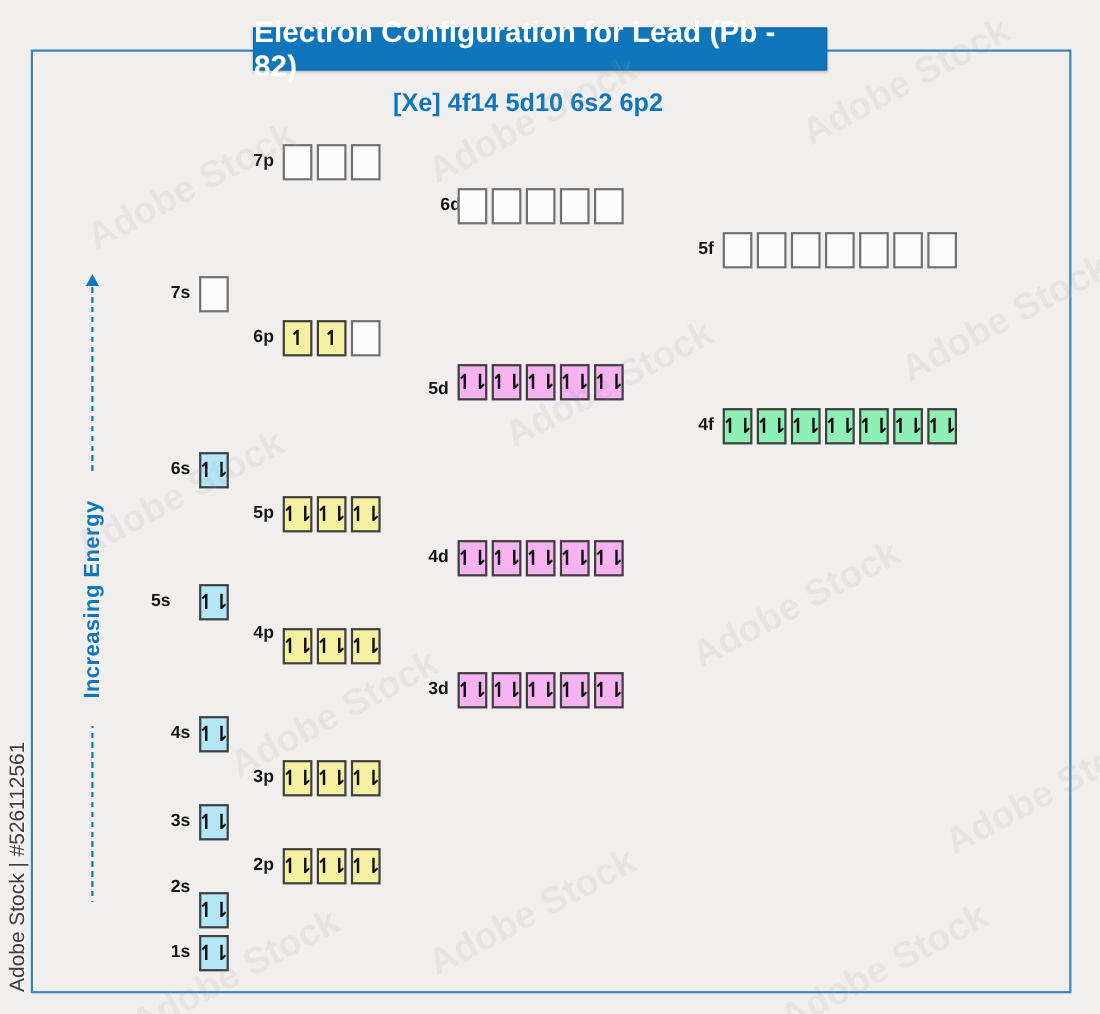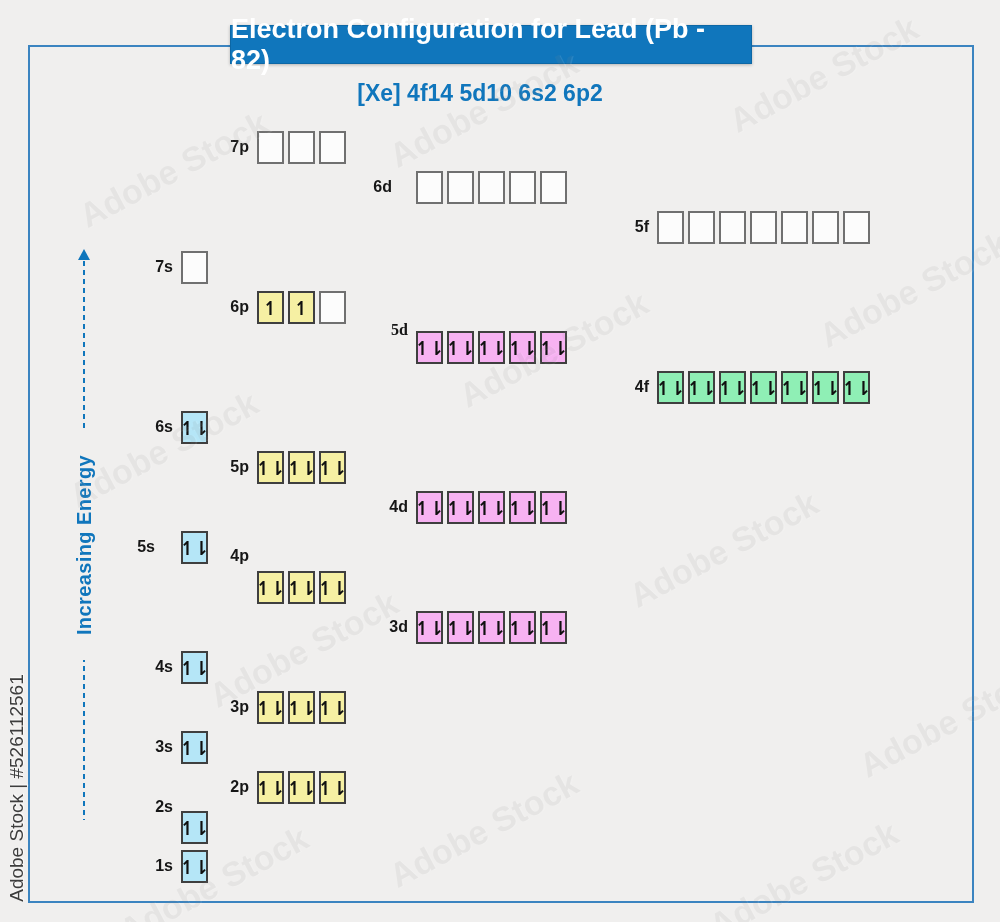--- a/index.html
+++ b/index.html
@@ -82,41 +82,41 @@
   <div class="energy-arrowhead"></div>
   <div class="energy-dash" style="left:83px;top:261px;height:168px;"></div>
   <div class="energy-dash" style="left:83px;top:648px;height:172px;"></div>
   <div class="energy-label">Increasing Energy</div>
 
   <div id="rows-host">
       <div class="row-label" style="left: 195px; top: 135px;">7p</div>
       <div class="obox empty" style="left: 257px; top: 131px; background: rgb(252, 252, 252);"></div>
       <div class="obox empty" style="left: 288px; top: 131px; background: rgb(252, 252, 252);"></div>
       <div class="obox empty" style="left: 319px; top: 131px; background: rgb(252, 252, 252);"></div>
-      <div class="row-label" style="left: 338px; top: 175px;">6d</div>
+      <div class="row-label" style="left: 365px; top: 175px;">6d</div>
       <div class="obox empty" style="left: 416px; top: 171px; background: rgb(252, 252, 252);"></div>
       <div class="obox empty" style="left: 447px; top: 171px; background: rgb(252, 252, 252);"></div>
       <div class="obox empty" style="left: 478px; top: 171px; background: rgb(252, 252, 252);"></div>
       <div class="obox empty" style="left: 509px; top: 171px; background: rgb(252, 252, 252);"></div>
       <div class="obox empty" style="left: 540px; top: 171px; background: rgb(252, 252, 252);"></div>
       <div class="row-label" style="left: 595px; top: 215px;">5f</div>
       <div class="obox empty" style="left: 657px; top: 211px; background: rgb(252, 252, 252);"></div>
       <div class="obox empty" style="left: 688px; top: 211px; background: rgb(252, 252, 252);"></div>
       <div class="obox empty" style="left: 719px; top: 211px; background: rgb(252, 252, 252);"></div>
       <div class="obox empty" style="left: 750px; top: 211px; background: rgb(252, 252, 252);"></div>
       <div class="obox empty" style="left: 781px; top: 211px; background: rgb(252, 252, 252);"></div>
       <div class="obox empty" style="left: 812px; top: 211px; background: rgb(252, 252, 252);"></div>
       <div class="obox empty" style="left: 843px; top: 211px; background: rgb(252, 252, 252);"></div>
       <div class="row-label" style="left: 119px; top: 255px;">7s</div>
       <div class="obox empty" style="left: 181px; top: 251px; background: rgb(252, 252, 252);"></div>
       <div class="row-label" style="left: 195px; top: 295px;">6p</div>
       <div class="obox single" style="left: 257px; top: 291px; background: rgb(246, 240, 163);">↿</div>
       <div class="obox single" style="left: 288px; top: 291px; background: rgb(246, 240, 163);">↿</div>
       <div class="obox empty" style="left: 319px; top: 291px; background: rgb(252, 252, 252);"></div>
-      <div class="row-label" style="left: 354px; top: 318px; font-family: Liberation Serif, serif;">5d</div>
+      <div class="row-label" style="left: 354px; top: 342px;">5d</div>
       <div class="obox pair" style="left: 416px; top: 331px; background: rgb(247, 178, 242);">↿⇂</div>
       <div class="obox pair" style="left: 447px; top: 331px; background: rgb(247, 178, 242);">↿⇂</div>
       <div class="obox pair" style="left: 478px; top: 331px; background: rgb(247, 178, 242);">↿⇂</div>
       <div class="obox pair" style="left: 509px; top: 331px; background: rgb(247, 178, 242);">↿⇂</div>
       <div class="obox pair" style="left: 540px; top: 331px; background: rgb(247, 178, 242);">↿⇂</div>
       <div class="row-label" style="left: 595px; top: 375px;">4f</div>
       <div class="obox pair" style="left: 657px; top: 371px; background: rgb(143, 239, 181);">↿⇂</div>
       <div class="obox pair" style="left: 688px; top: 371px; background: rgb(143, 239, 181);">↿⇂</div>
       <div class="obox pair" style="left: 719px; top: 371px; background: rgb(143, 239, 181);">↿⇂</div>
       <div class="obox pair" style="left: 750px; top: 371px; background: rgb(143, 239, 181);">↿⇂</div>
@@ -130,21 +130,21 @@
       <div class="obox pair" style="left: 288px; top: 451px; background: rgb(246, 240, 163);">↿⇂</div>
       <div class="obox pair" style="left: 319px; top: 451px; background: rgb(246, 240, 163);">↿⇂</div>
       <div class="row-label" style="left: 354px; top: 495px;">4d</div>
       <div class="obox pair" style="left: 416px; top: 491px; background: rgb(247, 178, 242);">↿⇂</div>
       <div class="obox pair" style="left: 447px; top: 491px; background: rgb(247, 178, 242);">↿⇂</div>
       <div class="obox pair" style="left: 478px; top: 491px; background: rgb(247, 178, 242);">↿⇂</div>
       <div class="obox pair" style="left: 509px; top: 491px; background: rgb(247, 178, 242);">↿⇂</div>
       <div class="obox pair" style="left: 540px; top: 491px; background: rgb(247, 178, 242);">↿⇂</div>
       <div class="row-label" style="left: 101px; top: 535px;">5s</div>
       <div class="obox pair" style="left: 181px; top: 531px; background: rgb(181, 230, 247);">↿⇂</div>
-      <div class="row-label" style="left: 195px; top: 544px;">4p</div>
+      <div class="row-label" style="left: 195px; top: 564px;">4p</div>
       <div class="obox pair" style="left: 257px; top: 571px; background: rgb(246, 240, 163);">↿⇂</div>
       <div class="obox pair" style="left: 288px; top: 571px; background: rgb(246, 240, 163);">↿⇂</div>
       <div class="obox pair" style="left: 319px; top: 571px; background: rgb(246, 240, 163);">↿⇂</div>
       <div class="row-label" style="left: 354px; top: 615px;">3d</div>
       <div class="obox pair" style="left: 416px; top: 611px; background: rgb(247, 178, 242);">↿⇂</div>
       <div class="obox pair" style="left: 447px; top: 611px; background: rgb(247, 178, 242);">↿⇂</div>
       <div class="obox pair" style="left: 478px; top: 611px; background: rgb(247, 178, 242);">↿⇂</div>
       <div class="obox pair" style="left: 509px; top: 611px; background: rgb(247, 178, 242);">↿⇂</div>
       <div class="obox pair" style="left: 540px; top: 611px; background: rgb(247, 178, 242);">↿⇂</div>
       <div class="row-label" style="left: 119px; top: 655px;">4s</div>

